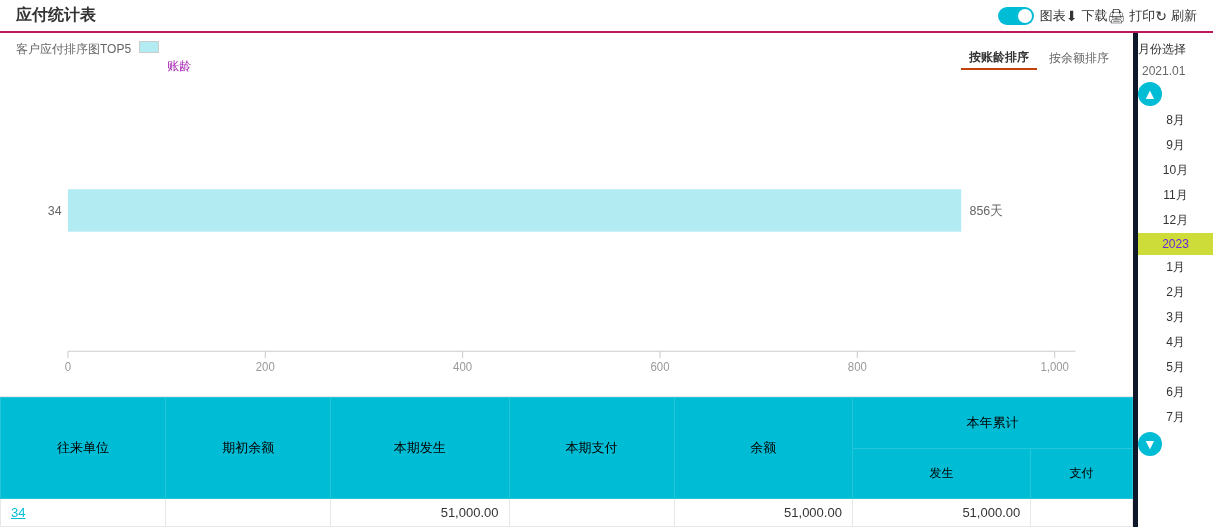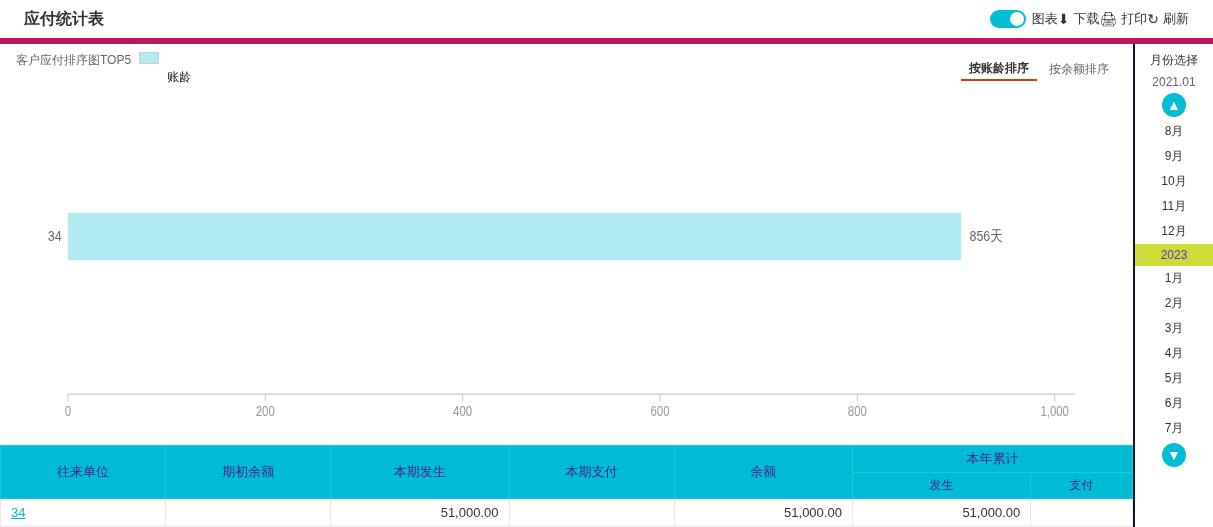--- a/index.html
+++ b/index.html
@@ -1,61 +1,61 @@
 <!DOCTYPE html>
 <html><head>
   <meta charset="utf-8">
   <style>
     * { box-sizing: border-box; margin: 0; padding: 0; }
     body { font-family: "Microsoft YaHei", Arial, sans-serif; font-size: 13px; background: #f5f5f5; color: #333; }
 
     .app-container { width: 1213px; height: 527px; background: #fff; display: flex; flex-direction: column; overflow: hidden; }
 
     
-    .header { display: flex; align-items: center; justify-content: space-between; padding: 8px 24px; background: #fff; border-bottom: 6px solid #be185d; height: 44px; }
+    .header { display: flex; align-items: center; justify-content: space-between; padding: 8px 16px; background: #fff; border-bottom: 2px solid #be185d; height: 33px; }
     .header-title { font-size: 16px; font-weight: bold; color: #333; }
     .header-actions { display: flex; align-items: center; gap: 0; }
     .toggle-wrap { display: flex; align-items: center; gap: 6px; }
     .toggle { width: 36px; height: 18px; background: #00bcd4; border-radius: 9px; position: relative; cursor: pointer; }
     .toggle::after { content: ''; position: absolute; width: 14px; height: 14px; background: #fff; border-radius: 50%; top: 2px; right: 2px; }
     .action-btn { display: flex; align-items: center; gap: 4px; color: #333; cursor: pointer; font-size: 13px; }
     .action-icon { font-size: 14px; }
 
     
     .main-area { display: flex; flex: 1; overflow: hidden; }
 
     
     .chart-section { flex: 1; display: flex; flex-direction: column; overflow: hidden; }
 
     
     .chart-header { display: flex; align-items: center; justify-content: space-between; padding: 8px 16px; }
     .chart-legend { display: flex; align-items: flex-start; gap: 8px; }
     .legend-label { font-size: 12px; color: #666; }
     .legend-color-box { width: 20px; height: 12px; background: #b2ebf2; border: 1px solid #ccc; }
-    .legend-text { font-size: 12px; color: #0f172a; margin-top: 17px; }
+    .legend-text { font-size: 12px; color: #a21caf; margin-top: 17px; }
     .chart-sort-btns { display: flex; gap: 4px; }
     .sort-btn { padding: 2px 8px; font-size: 12px; cursor: pointer; border: none; background: none; color: #666; }
     .sort-btn.active { border-bottom: 2px solid #c2410c; font-weight: bold; color: #333; }
 
     
     .chart-area { flex: 1; padding: 0 16px; position: relative; min-height: 280px; }
     .chart-svg { width: 100%; height: 100%; }
 
     
     .table-section { border-top: 1px solid #e8e8e8; }
     .data-table { width: 100%; border-collapse: collapse; }
-    .data-table th { background: #00bcd4; color: #4c1d95; padding: 4px 10px; text-align: center; font-weight: normal; font-size: 13px; border: 1px solid #26c6da; }
+    .data-table th { background: #00bcd4; color: #000000; padding: 16px 10px; text-align: center; font-weight: normal; font-size: 13px; border: 1px solid #26c6da; }
     .data-table td { padding: 6px 10px; text-align: center; font-size: 13px; border: 1px solid #e8e8e8; background: #fff; }
     .data-table td.left { text-align: left; }
     .data-table td.right { text-align: right; color: #333; }
     .data-table td a { color: #00bcd4; text-decoration: underline; cursor: pointer; }
     th.sub-header { background: #00bcd4; font-size: 12px; }
 
     
-    .right-sidebar { width: 80px; background: #fff; border-left: 2px solid #0f172a; display: flex; flex-direction: column; align-items: center; padding: 4px 0; overflow: hidden; }
+    .right-sidebar { width: 80px; background: #fff; border-left: 5px solid #0f172a; display: flex; flex-direction: column; align-items: flex-start; padding: 4px 0; overflow: hidden; }
     .sidebar-title { font-size: 12px; color: #333; padding: 4px 0; text-align: center; }
     .sidebar-year-value { font-size: 12px; color: #666; padding: 2px 4px; text-align: center; }
     .sidebar-nav-btn { width: 24px; height: 24px; background: #00bcd4; border-radius: 50%; display: flex; align-items: center; justify-content: center; cursor: pointer; color: #fff; font-size: 14px; margin: 2px 0; }
     .sidebar-month { font-size: 12px; color: #333; padding: 4px 8px; cursor: pointer; text-align: center; width: 100%; }
     .sidebar-month.year-marker { background: #cddc39; color: #6d28d9; font-weight: normal; }
     .sidebar-year-section { display: flex; flex-direction: column; align-items: center; width: 100%; }
   </style>
 </head>
 <body>
 

